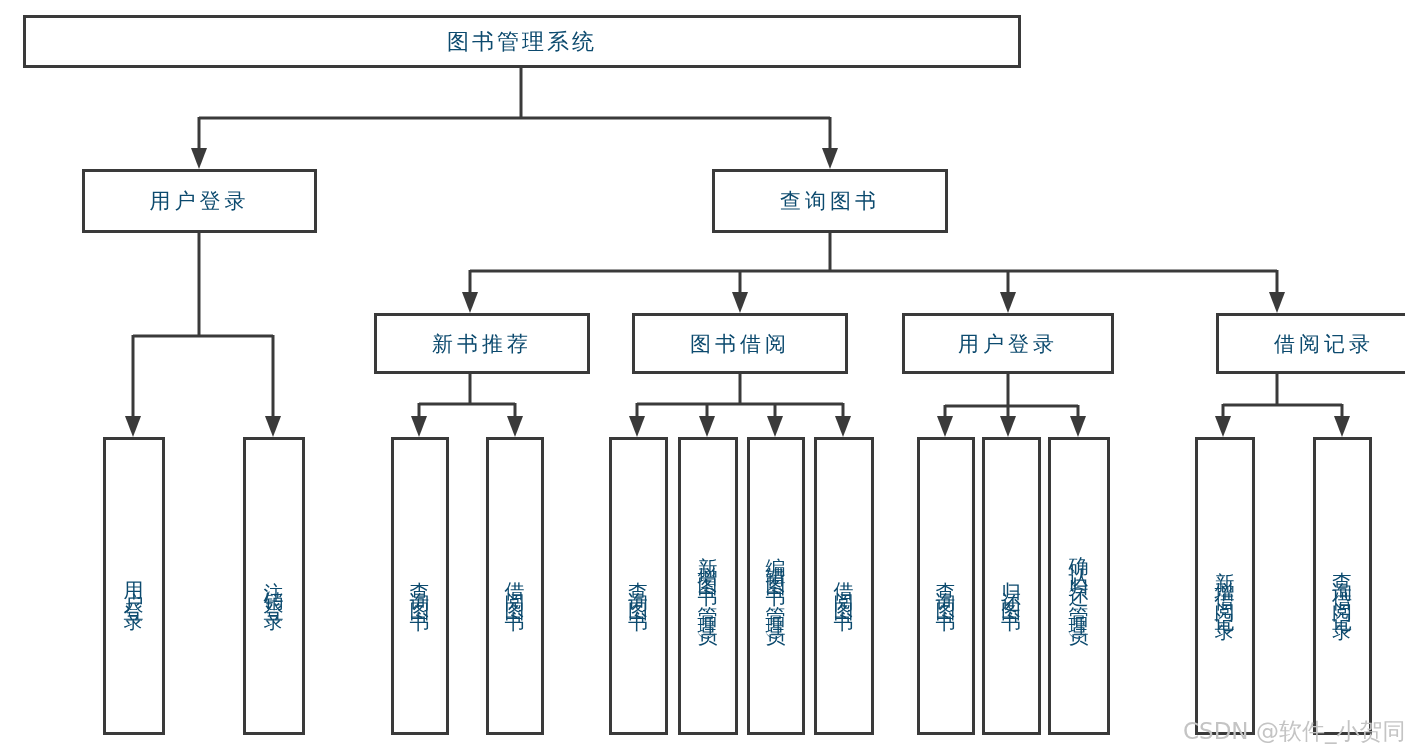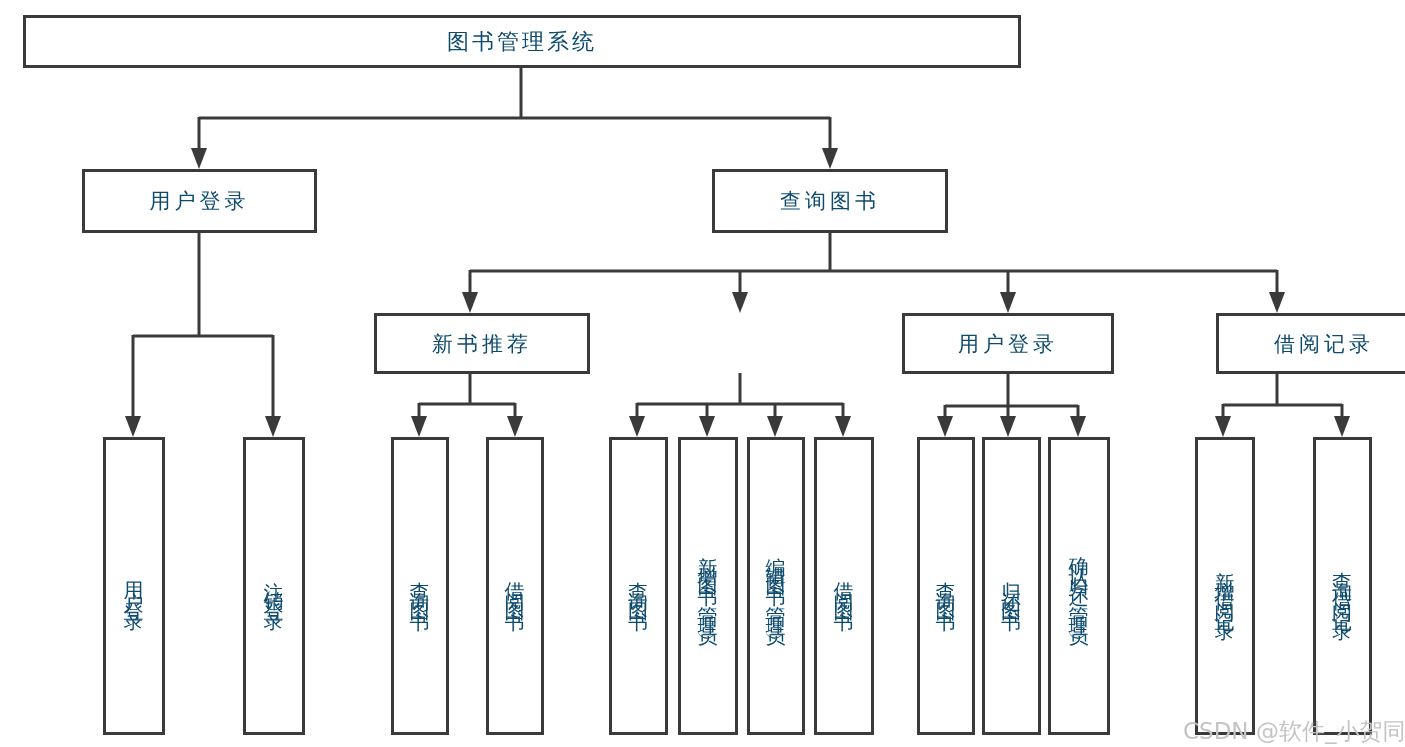--- a/index.html
+++ b/index.html
@@ -117,20 +117,21 @@
       <polygon points="1334,416 1350,416 1342,437"></polygon>
     </g>
   </svg>
 
   <div class="box hbox root" style="left:23px; top:15px; width:998px; height:53px;">图书管理系统</div>
 
   <div class="box hbox" style="left:82px; top:169px; width:235px; height:64px;">用户登录</div>
   <div class="box hbox" style="left:712px; top:169px; width:236px; height:64px;">查询图书</div>
 
   <div class="box hbox" style="left:362px; top:313px; width:216px; height:61px;margin-left:12px;">新书推荐</div>
+  <div class="box hbox" style="left:632px; top:313px; width:216px; height:61px;">图书借阅</div>
   <div class="box hbox" style="left:902px; top:313px; width:212px; height:61px;">用户登录</div>
   <div class="box hbox" style="left:1168px; top:313px; width:216px; height:61px;margin-left:48px;">借阅记录</div>
 
   <div class="box vbox" style="left:103px; width:62px;">用户登录</div>
   <div class="box vbox" style="left:243px; width:62px;">注销登录</div>
 
   <div class="box vbox" style="left:391px; width:58px;">查询图书</div>
   <div class="box vbox" style="left:486px; width:58px;">借阅图书</div>
 
   <div class="box vbox" style="left:609px; width:59px;">查询图书</div>

